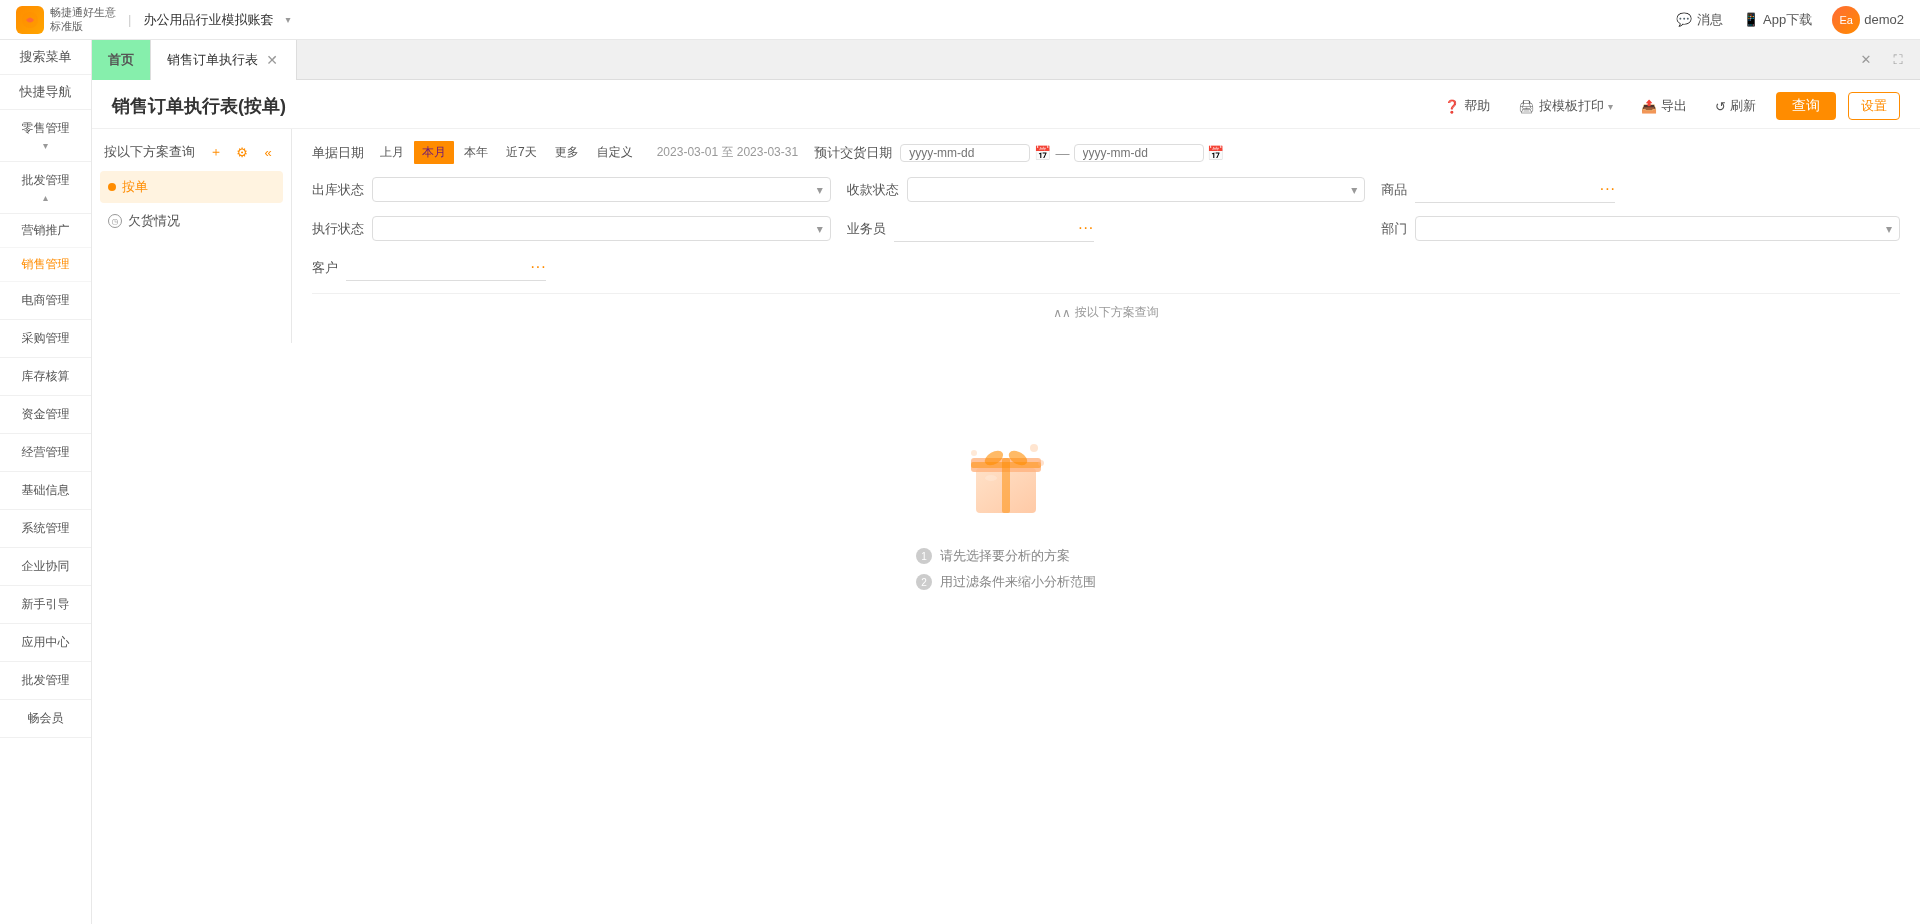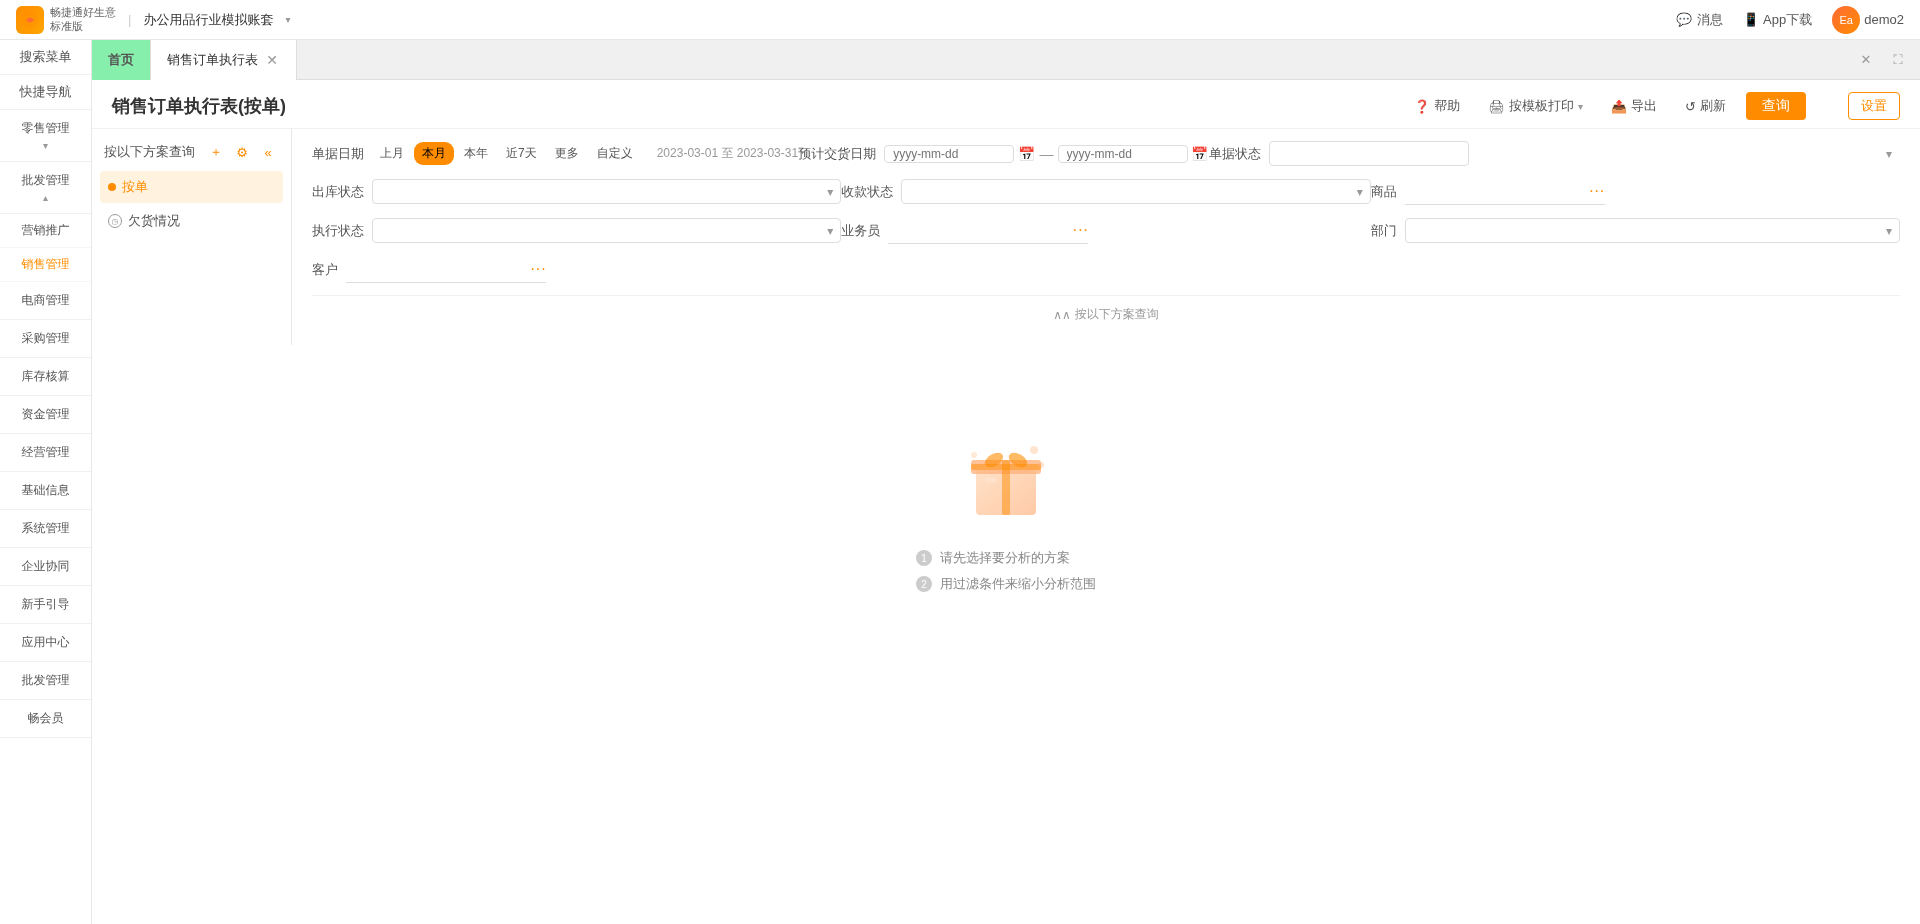--- a/index.html
+++ b/index.html
@@ -238,21 +238,20 @@
       color: #fff;
       border-radius: 4px;
       padding: 5px 16px;
       font-size: 14px;
     }
     .action-btn.secondary {
       border: 1px solid #ff8c00;
       color: #ff8c00;
       border-radius: 4px;
       padding: 4px 12px;
-      margin-left: 30px;
     }
 
     
     .filter-area {
       display: flex;
       padding: 0;
       background: #fff;
     }
 
     
@@ -312,20 +311,21 @@
     }
 
     
     .right-filter {
       flex: 1;
       padding: 12px 20px;
     }
     .filter-row {
       display: flex;
       align-items: center;
+      gap: 16px;
       margin-bottom: 12px;
     }
     .filter-group {
       display: flex;
       align-items: center;
       gap: 8px;
     }
     .filter-label {
       font-size: 13px;
       color: #555;
@@ -341,22 +341,22 @@
       padding: 3px 8px;
       font-size: 12px;
       border-radius: 3px;
       cursor: pointer;
       color: #555;
       border: none;
       background: transparent;
     }
     .date-btn.active {
       background: #ff8c00;
-      color: #000000;
-      border-radius: 9px;
+      color: #701a75;
+      border-radius: 1px;
     }
     .date-range-text {
       font-size: 12px;
       color: #999;
       margin-left: 8px;
     }
     .date-input-group {
       display: flex;
       align-items: center;
       gap: 4px;
@@ -702,28 +702,20 @@
               <span class="filter-label">预计交货日期</span>
               <div class="date-input-group">
                 <input class="date-input" type="text" placeholder="yyyy-mm-dd" style="">
                 <span class="calendar-icon">📅</span>
                 <span class="date-separator">—</span>
                 <input class="date-input" type="text" placeholder="yyyy-mm-dd" style="">
                 <span class="calendar-icon">📅</span>
               </div>
             </div>
 
-            <div class="filter-group" style="flex:1;">
-              <span class="filter-label">单据状态</span>
-              <div class="select-wrapper" style="flex:1;">
-                <select class="filter-select">
-                  <option value=""></option>
-                </select>
-              </div>
-            </div>
           </div>
 
           <div class="filter-row">
             <div class="filter-item">
               <span class="filter-label">出库状态</span>
               <div class="select-wrapper" style="flex:1;">
                 <select class="filter-select" style="width:100%;">
                   <option value=""></option>
                 </select>
               </div>

